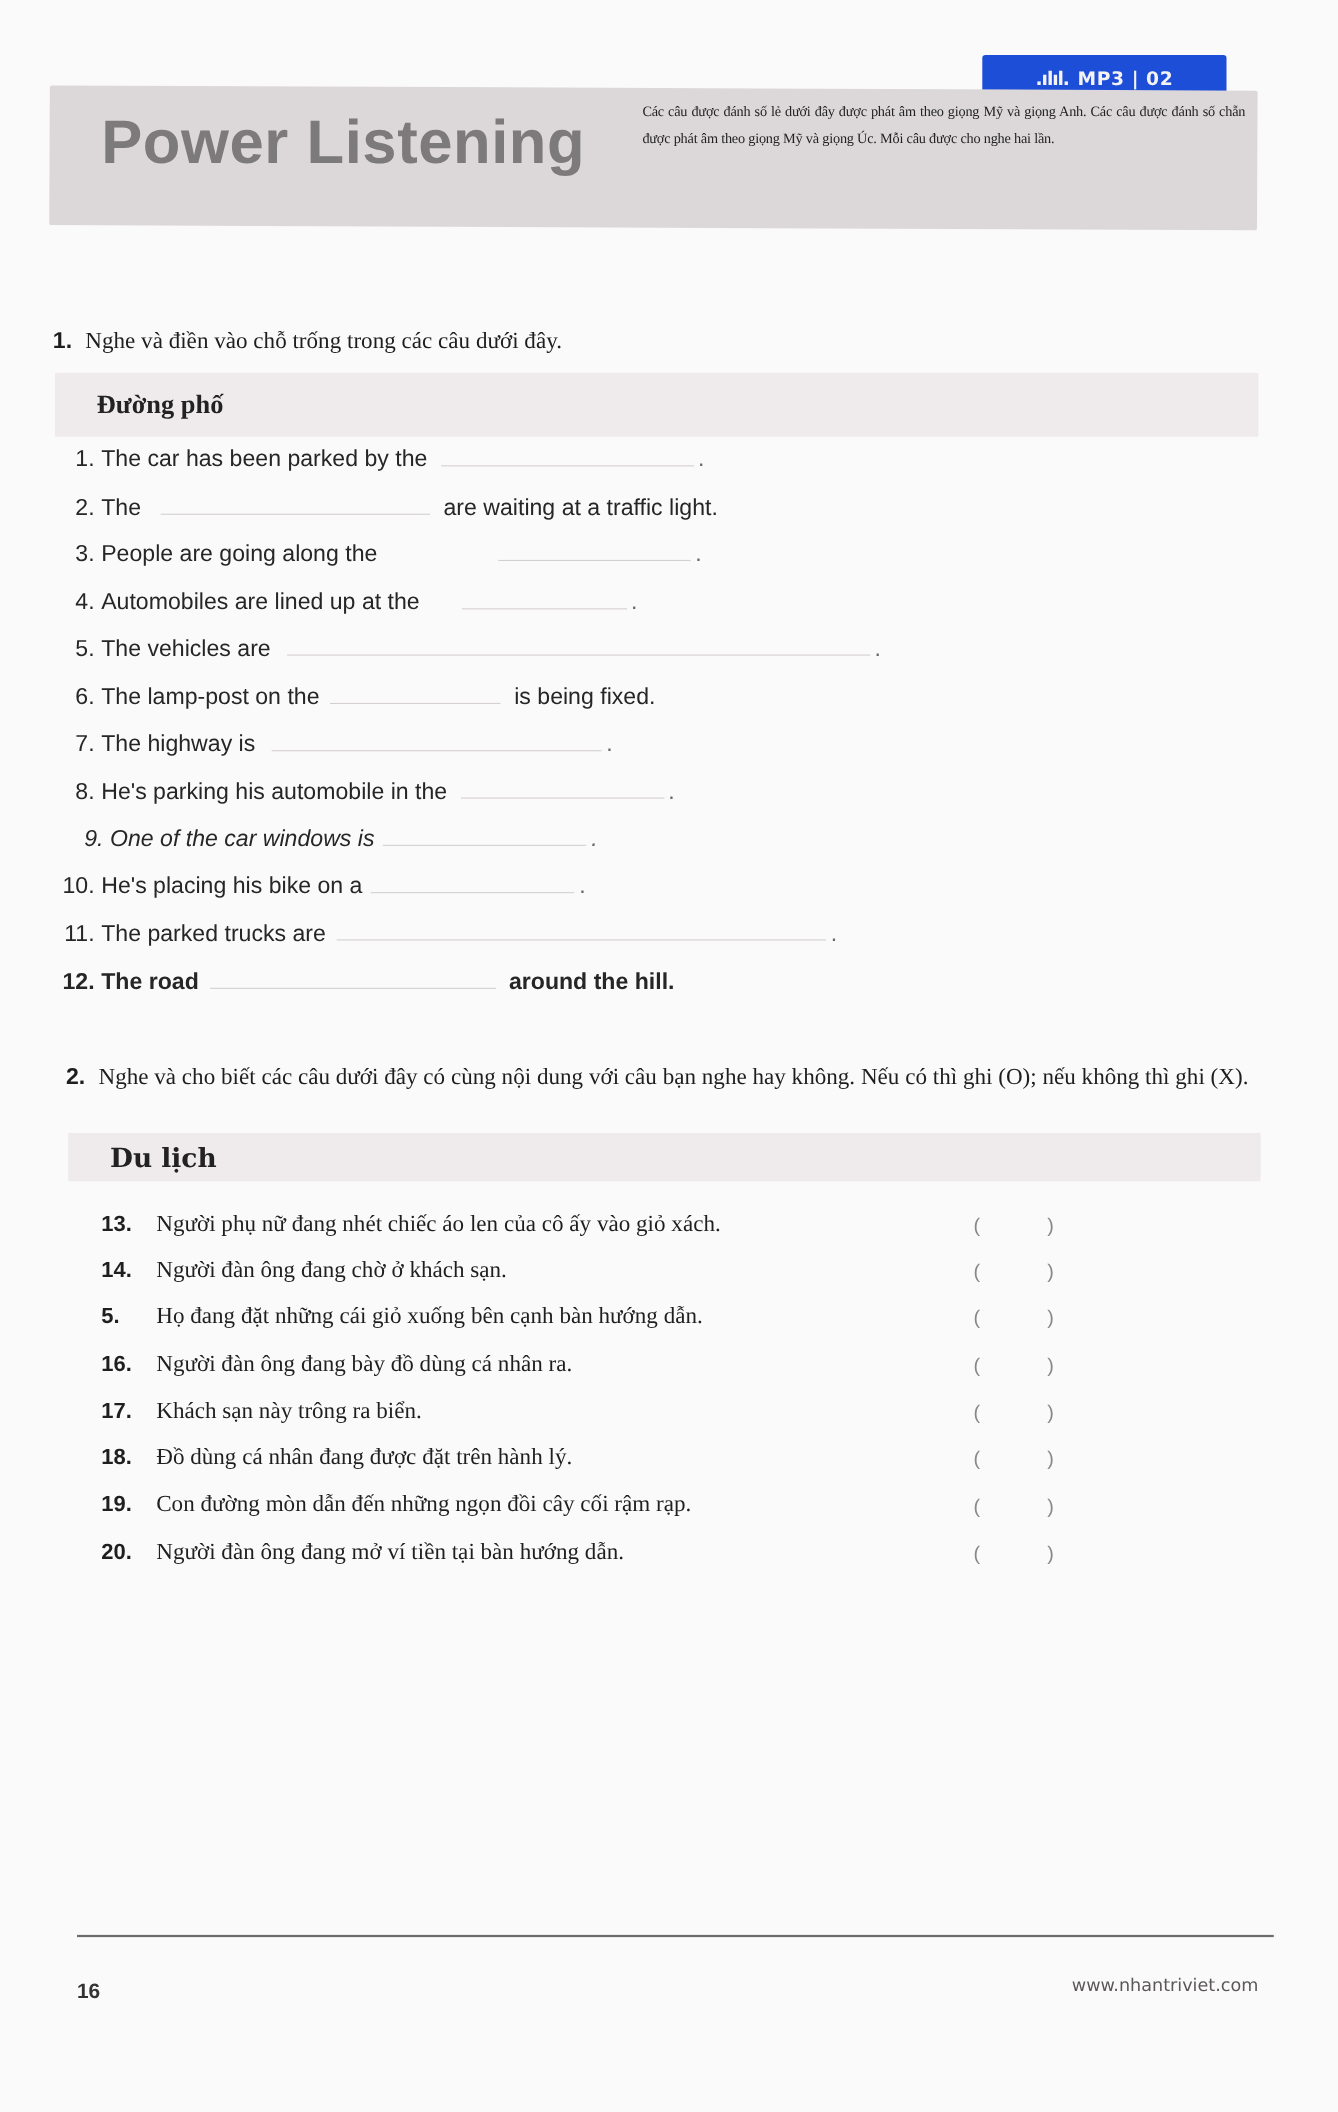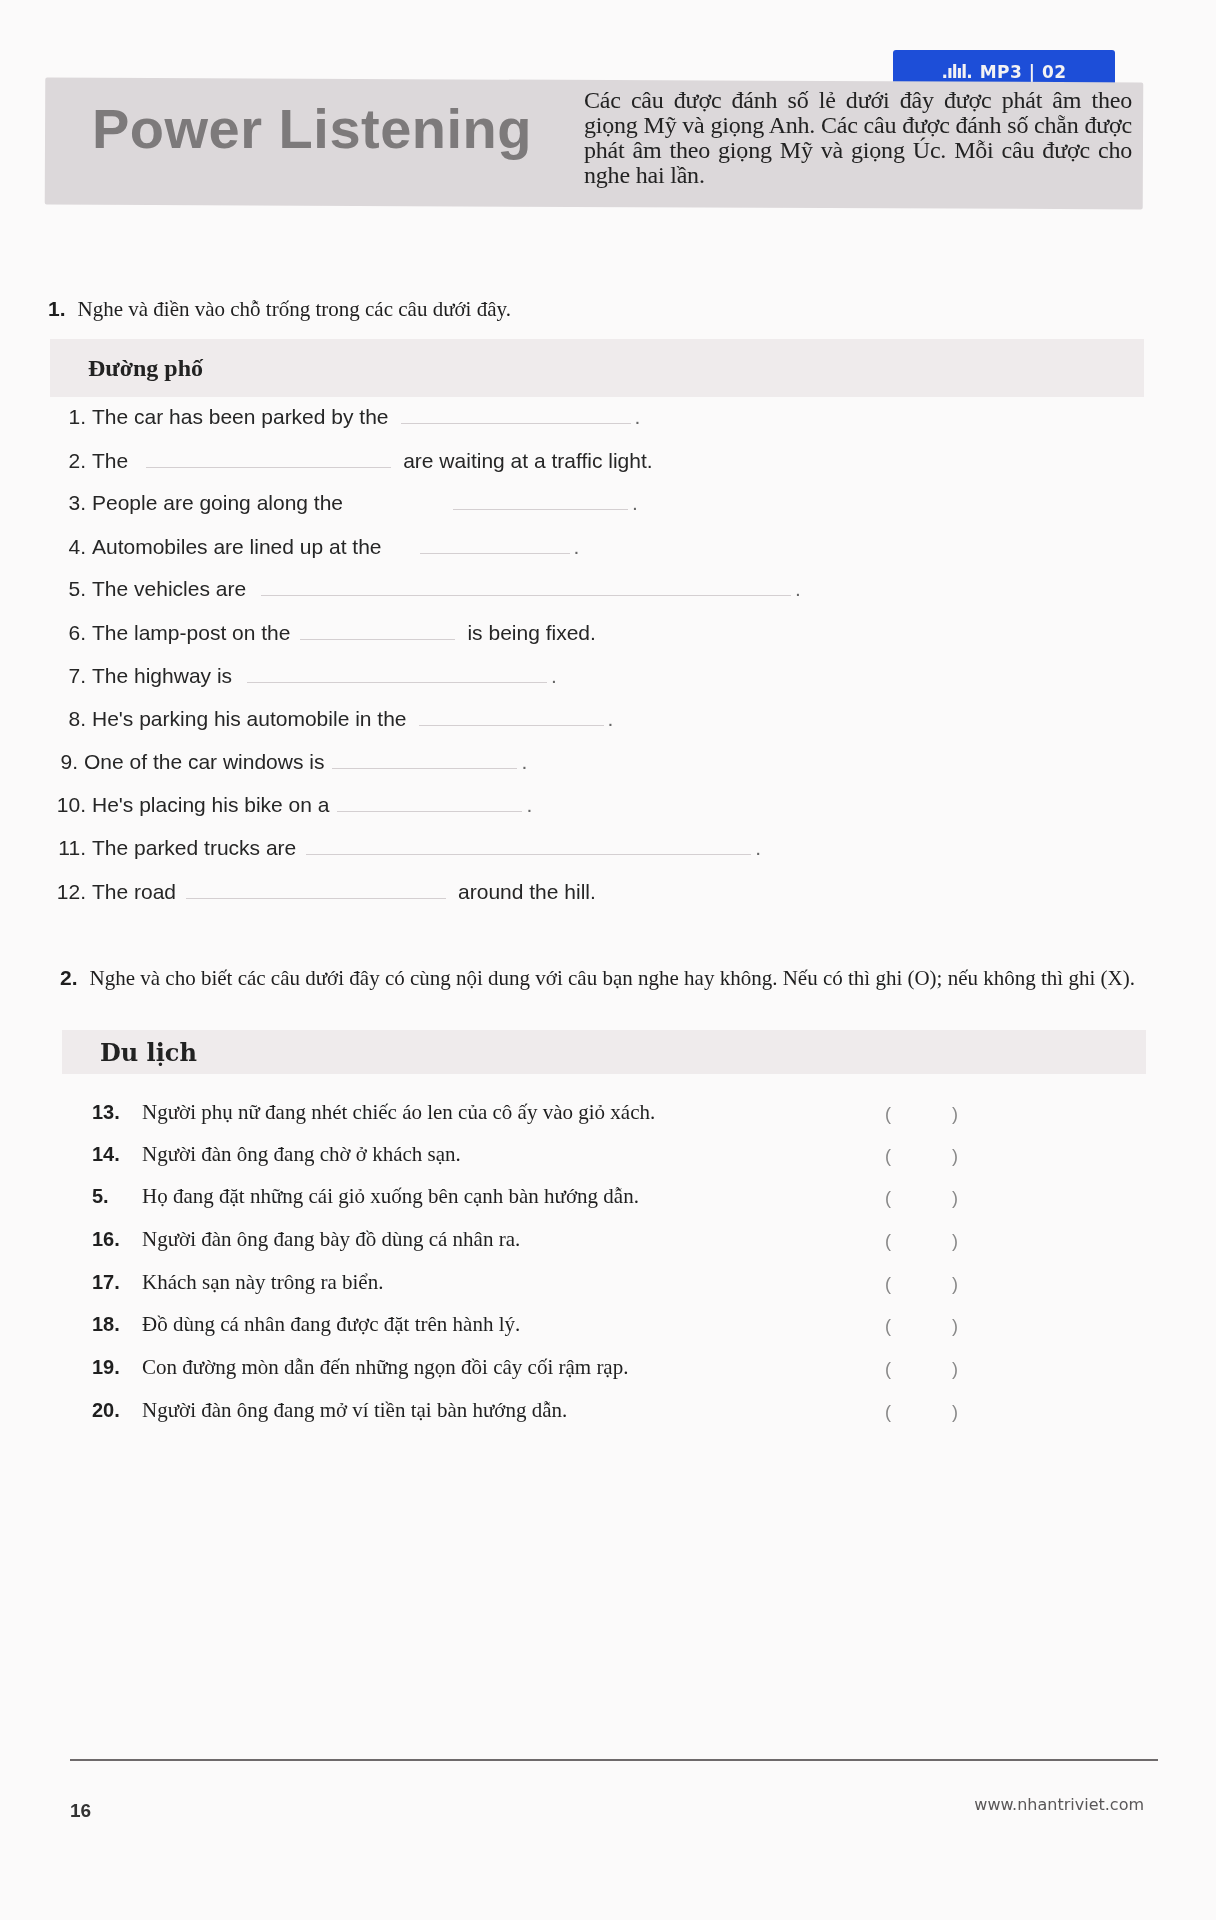--- a/index.html
+++ b/index.html
@@ -28,21 +28,21 @@
   }
   .mp3-tab .bars { font-size:17px; margin-right:8px; letter-spacing:-1px; }
   .title {
     left:92px; top:96px;
     font-family:Liberation Sans, sans-serif; font-weight:bold;
     font-size:56px; color:#7d7a7b; letter-spacing:0.5px;
     white-space:nowrap;
   }
   .intro {
     left:584px; top:88px; width:548px;
-    font-size:24px; line-height:25px; text-align:justify;
+    font-size:13px; line-height:25px; text-align:justify;
     color:#222; letter-spacing:-0.2px;
   }
 
   
   .q-heading { font-size:21px; color:#1e1e1e; }
   .q-heading .num { font-family:"Liberation Sans", sans-serif; font-weight:bold; margin-right:12px; }
   .sub-bar {
     background:#efebec; height:58px;
     display:flex; align-items:center; padding-left:38px; box-sizing:border-box;
     font-size:24px; font-weight:bold; color:#222;
@@ -96,24 +96,24 @@
 
 <div id="fill-items">
     <div class="abs fill-item" style="top: 405px; left: 46px;"><span class="n">1.</span><span>The car has been parked by the</span><span class="blank" style="margin-left:12px; width:230px; margin-right:4px;"></span><span class="dot">.</span></div>
     <div class="abs fill-item" style="top: 449px; left: 46px;"><span class="n">2.</span><span>The</span><span class="blank" style="margin-left:18px; width:245px; margin-right:12px;"></span><span class="">are waiting at a traffic light.</span></div>
     <div class="abs fill-item" style="top: 491px; left: 46px;"><span class="n">3.</span><span>People are going along the</span><span class="blank" style="margin-left:110px; width:175px; margin-right:4px;"></span><span class="dot">.</span></div>
     <div class="abs fill-item" style="top: 535px; left: 46px;"><span class="n">4.</span><span>Automobiles are lined up at the</span><span class="blank" style="margin-left:38px; width:150px; margin-right:4px;"></span><span class="dot">.</span></div>
     <div class="abs fill-item" style="top: 577px; left: 46px;"><span class="n">5.</span><span>The vehicles are</span><span class="blank" style="margin-left:15px; width:530px; margin-right:4px;"></span><span class="dot">.</span></div>
     <div class="abs fill-item" style="top: 621px; left: 46px;"><span class="n">6.</span><span>The lamp-post on the</span><span class="blank" style="margin-left:10px; width:155px; margin-right:12px;"></span><span class="">is being fixed.</span></div>
     <div class="abs fill-item" style="top: 664px; left: 46px;"><span class="n">7.</span><span>The highway is</span><span class="blank" style="margin-left:15px; width:300px; margin-right:4px;"></span><span class="dot">.</span></div>
     <div class="abs fill-item" style="top: 707px; left: 46px;"><span class="n">8.</span><span>He's parking his automobile in the</span><span class="blank" style="margin-left:12px; width:185px; margin-right:4px;"></span><span class="dot">.</span></div>
-    <div class="abs fill-item" style="top: 750px; left: 38px;"><span class="n">9.</span><span>One of the car windows is</span><span class="blank" style="margin-left:8px; width:185px; margin-right:4px;"></span><span class="dot">.</span></div>
+    <div class="abs fill-item" style="top: 750px; left: 54px; font-style: italic;"><span class="n">9.</span><span>One of the car windows is</span><span class="blank" style="margin-left:8px; width:185px; margin-right:4px;"></span><span class="dot">.</span></div>
     <div class="abs fill-item" style="top: 793px; left: 46px;"><span class="n">10.</span><span>He's placing his bike on a</span><span class="blank" style="margin-left:8px; width:185px; margin-right:4px;"></span><span class="dot">.</span></div>
     <div class="abs fill-item" style="top: 836px; left: 46px;"><span class="n">11.</span><span>The parked trucks are</span><span class="blank" style="margin-left:10px; width:445px; margin-right:4px;"></span><span class="dot">.</span></div>
-    <div class="abs fill-item" style="top: 880px; left: 46px;"><span class="n">12.</span><span>The road</span><span class="blank" style="margin-left:10px; width:260px; margin-right:12px;"></span><span class="">around the hill.</span></div>
+    <div class="abs fill-item" style="top: 880px; left: 46px; font-weight: bold;"><span class="n">12.</span><span>The road</span><span class="blank" style="margin-left:10px; width:260px; margin-right:12px;"></span><span class="">around the hill.</span></div>
   </div>
 
 <div class="abs q-heading" style="left:60px; top:958px; width:1080px; line-height:40px;">
   <span class="num">2.</span><span>Nghe và cho biết các câu dưới đây có cùng nội dung với câu bạn nghe hay không. Nếu có thì ghi (O); nếu không thì ghi (X).</span>
 </div>
 <div class="abs sub-bar" style="left:62px; top:1030px; width:1084px; height:44px;">
   <span style="font-family:'DejaVu Serif', serif;">Du lịch</span>
 </div>
 
 <div id="tf-items">

